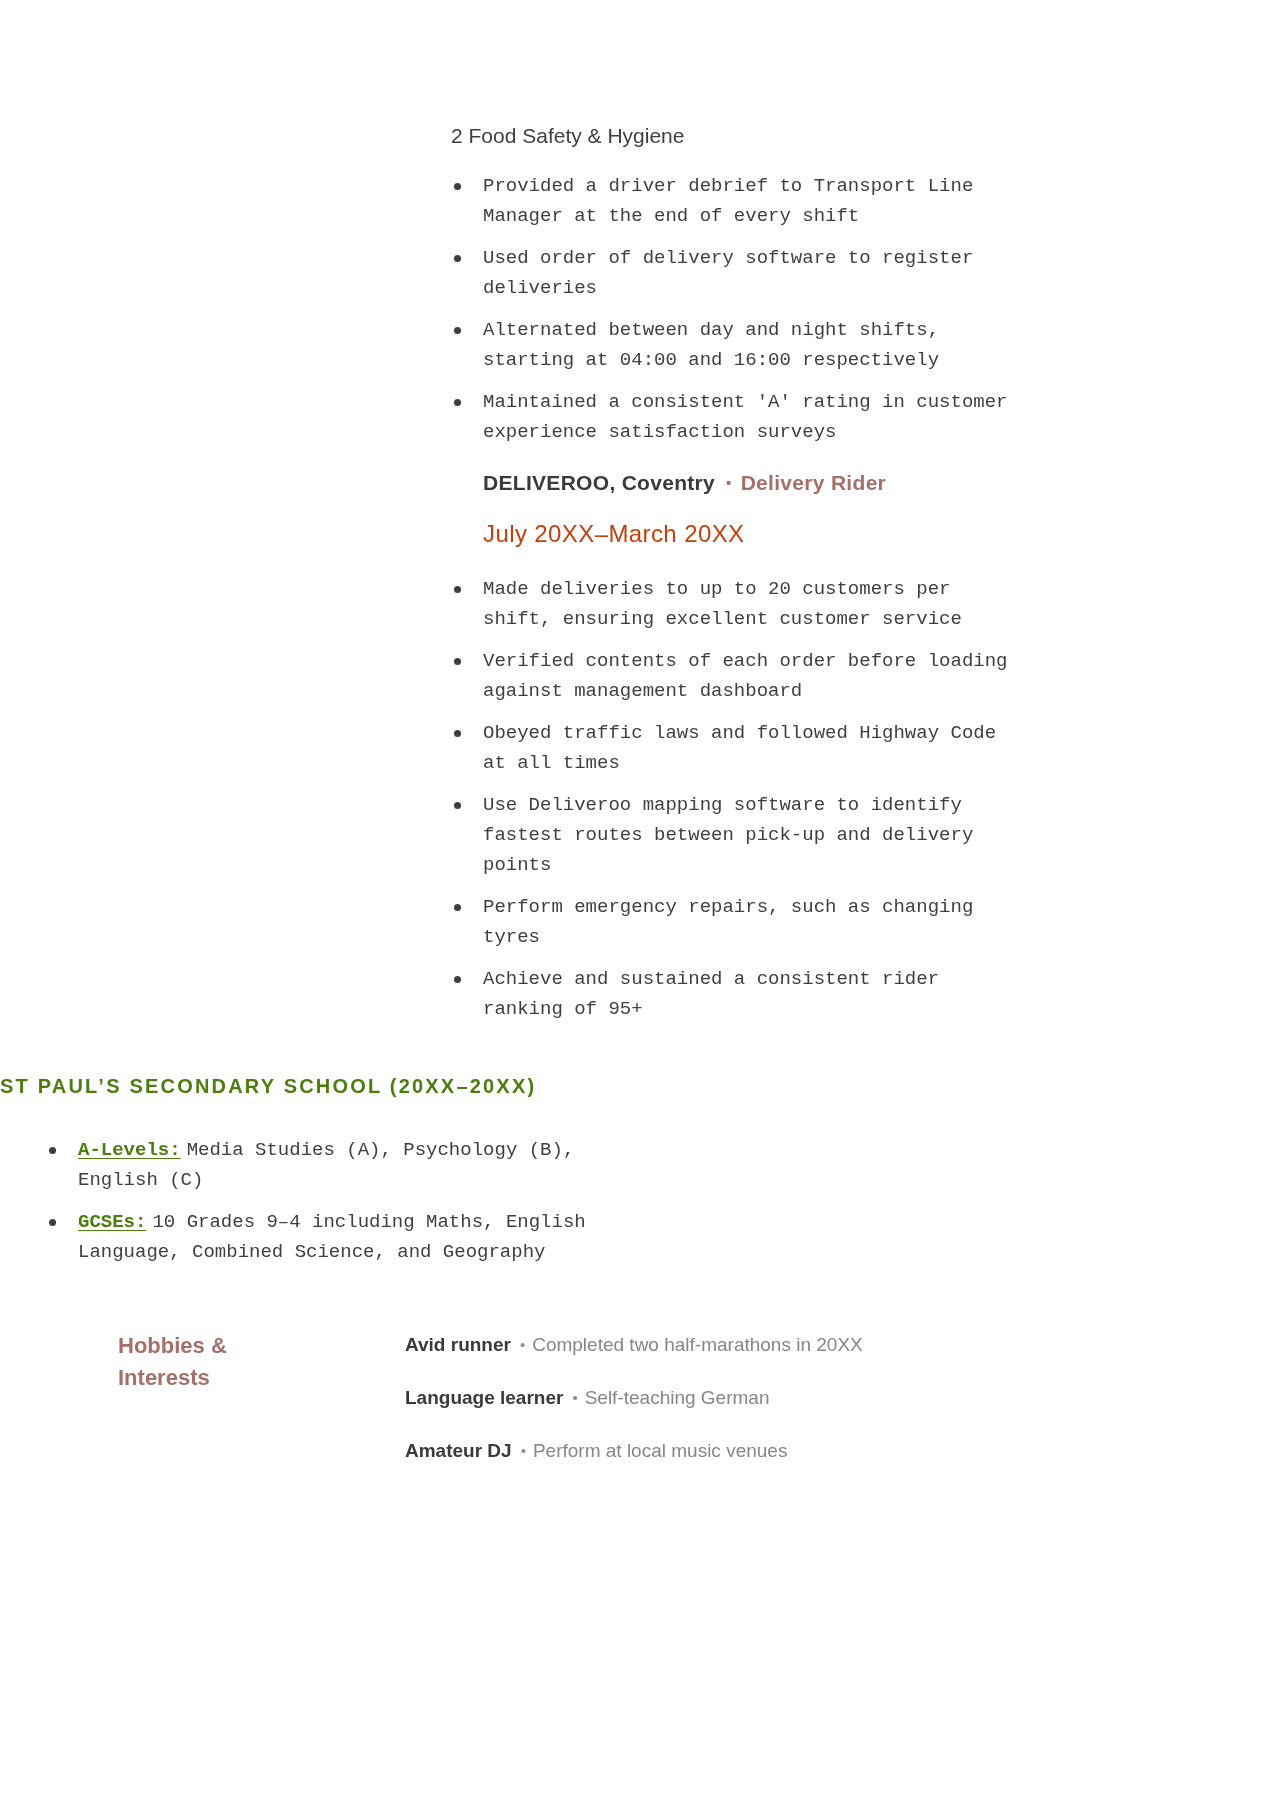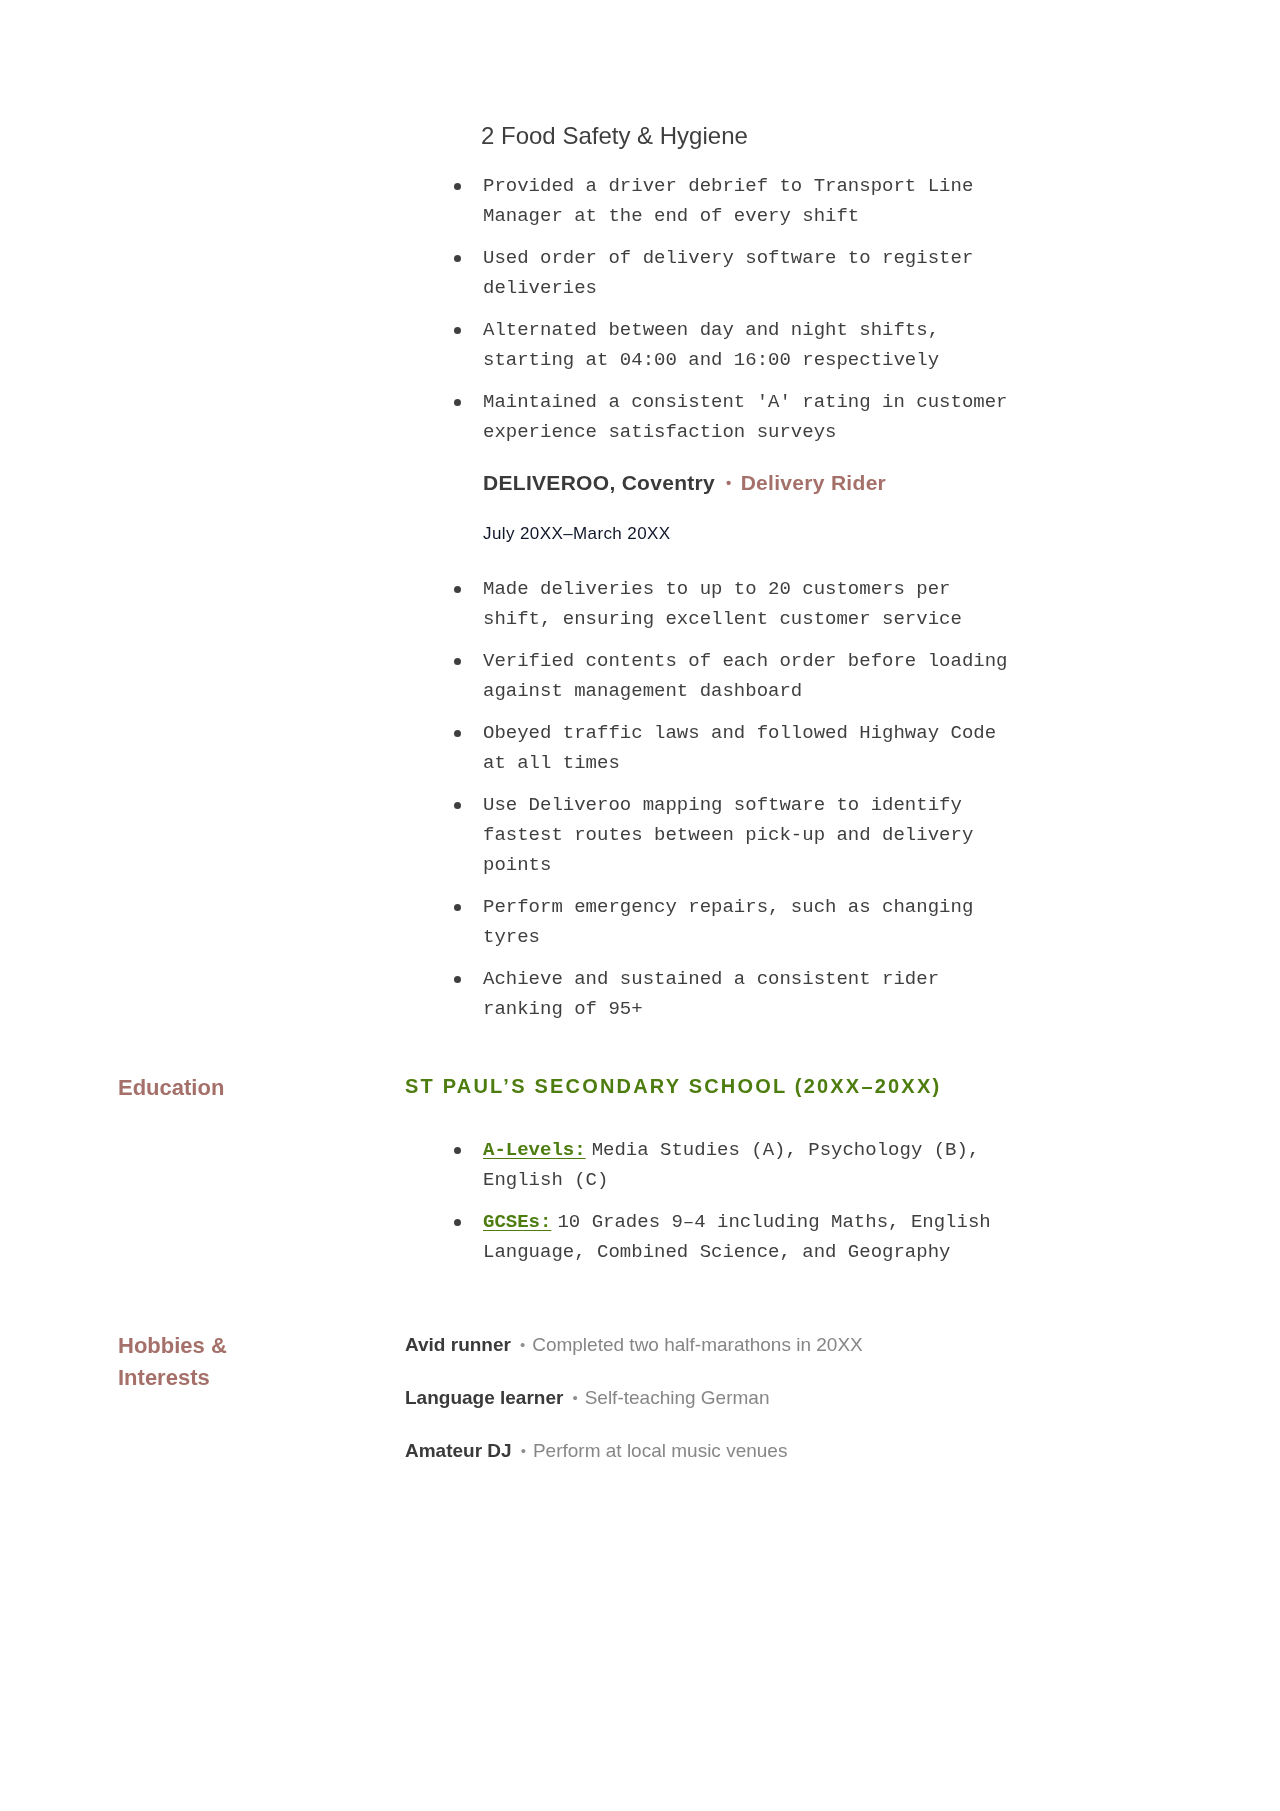--- a/index.html
+++ b/index.html
@@ -22,22 +22,22 @@
   .section-label {
     font-size:22px;
     font-weight:700;
     line-height:32px;
     color:#a57069;
     width:140px;
   }
 
   .cont-line {
     margin-top:121px;
-    margin-left:76px;
-    font-size:24px;
+    margin-left:46px;
+    font-size:21px;
     line-height:30px;
     width:542px;
   }
 
   ul.bullets { list-style:none; margin:20px 0 0 0; padding:0 0 0 78px; }
   ul.bullets li {
     position:relative;
     font-size:19px;
     line-height:30px;
     margin-bottom:12px;
@@ -66,23 +66,23 @@
   }
   .job-heading .accent { color:#a57069; }
   .job-heading .sep {
     font-size:15px;
     margin:0 9px 0 11px;
     vertical-align:2px;
   }
   .dates {
     margin-top:24px;
     margin-left:78px;
-    font-size:17px;
+    font-size:24px;
     line-height:28px;
-    color:#0f172a;
+    color:#c2410c;
     letter-spacing:0.4px;
   }
   .job-section ul.bullets { margin-top:26px; }
 
   .education-row { margin-top:48px; }
   .school-heading {
     font-size:20px;
     line-height:28px;
     font-weight:700;
     color:#4d7c0f;
@@ -127,23 +127,20 @@
       <li>Made deliveries to up to 20 customers per shift, ensuring excellent customer service</li>
       <li>Verified contents of each order before loading against management dashboard</li>
       <li>Obeyed traffic laws and followed Highway Code at all times</li>
       <li>Use Deliveroo mapping software to identify fastest routes between pick-up and delivery points</li>
       <li>Perform emergency repairs, such as changing tyres</li>
       <li>Achieve and sustained a consistent rider ranking of 95+</li>
     </ul>
   </section>
 
   <section class="row education-row">
-    <div class="label-col">
-      <h2 class="section-label">Education</h2>
-    </div>
     <div class="main-col">
       <h3 class="school-heading">ST PAUL’S SECONDARY SCHOOL (20XX–20XX)</h3>
       <ul class="bullets">
         <li><span class="term-underline">A-Levels:</span><span>Media Studies (A), Psychology (B), English (C)</span></li>
         <li><span class="term-underline">GCSEs:</span><span>10 Grades 9–4 including Maths, English Language, Combined Science, and Geography</span></li>
       </ul>
     </div>
   </section>
 
   <section class="row hobbies-row">

